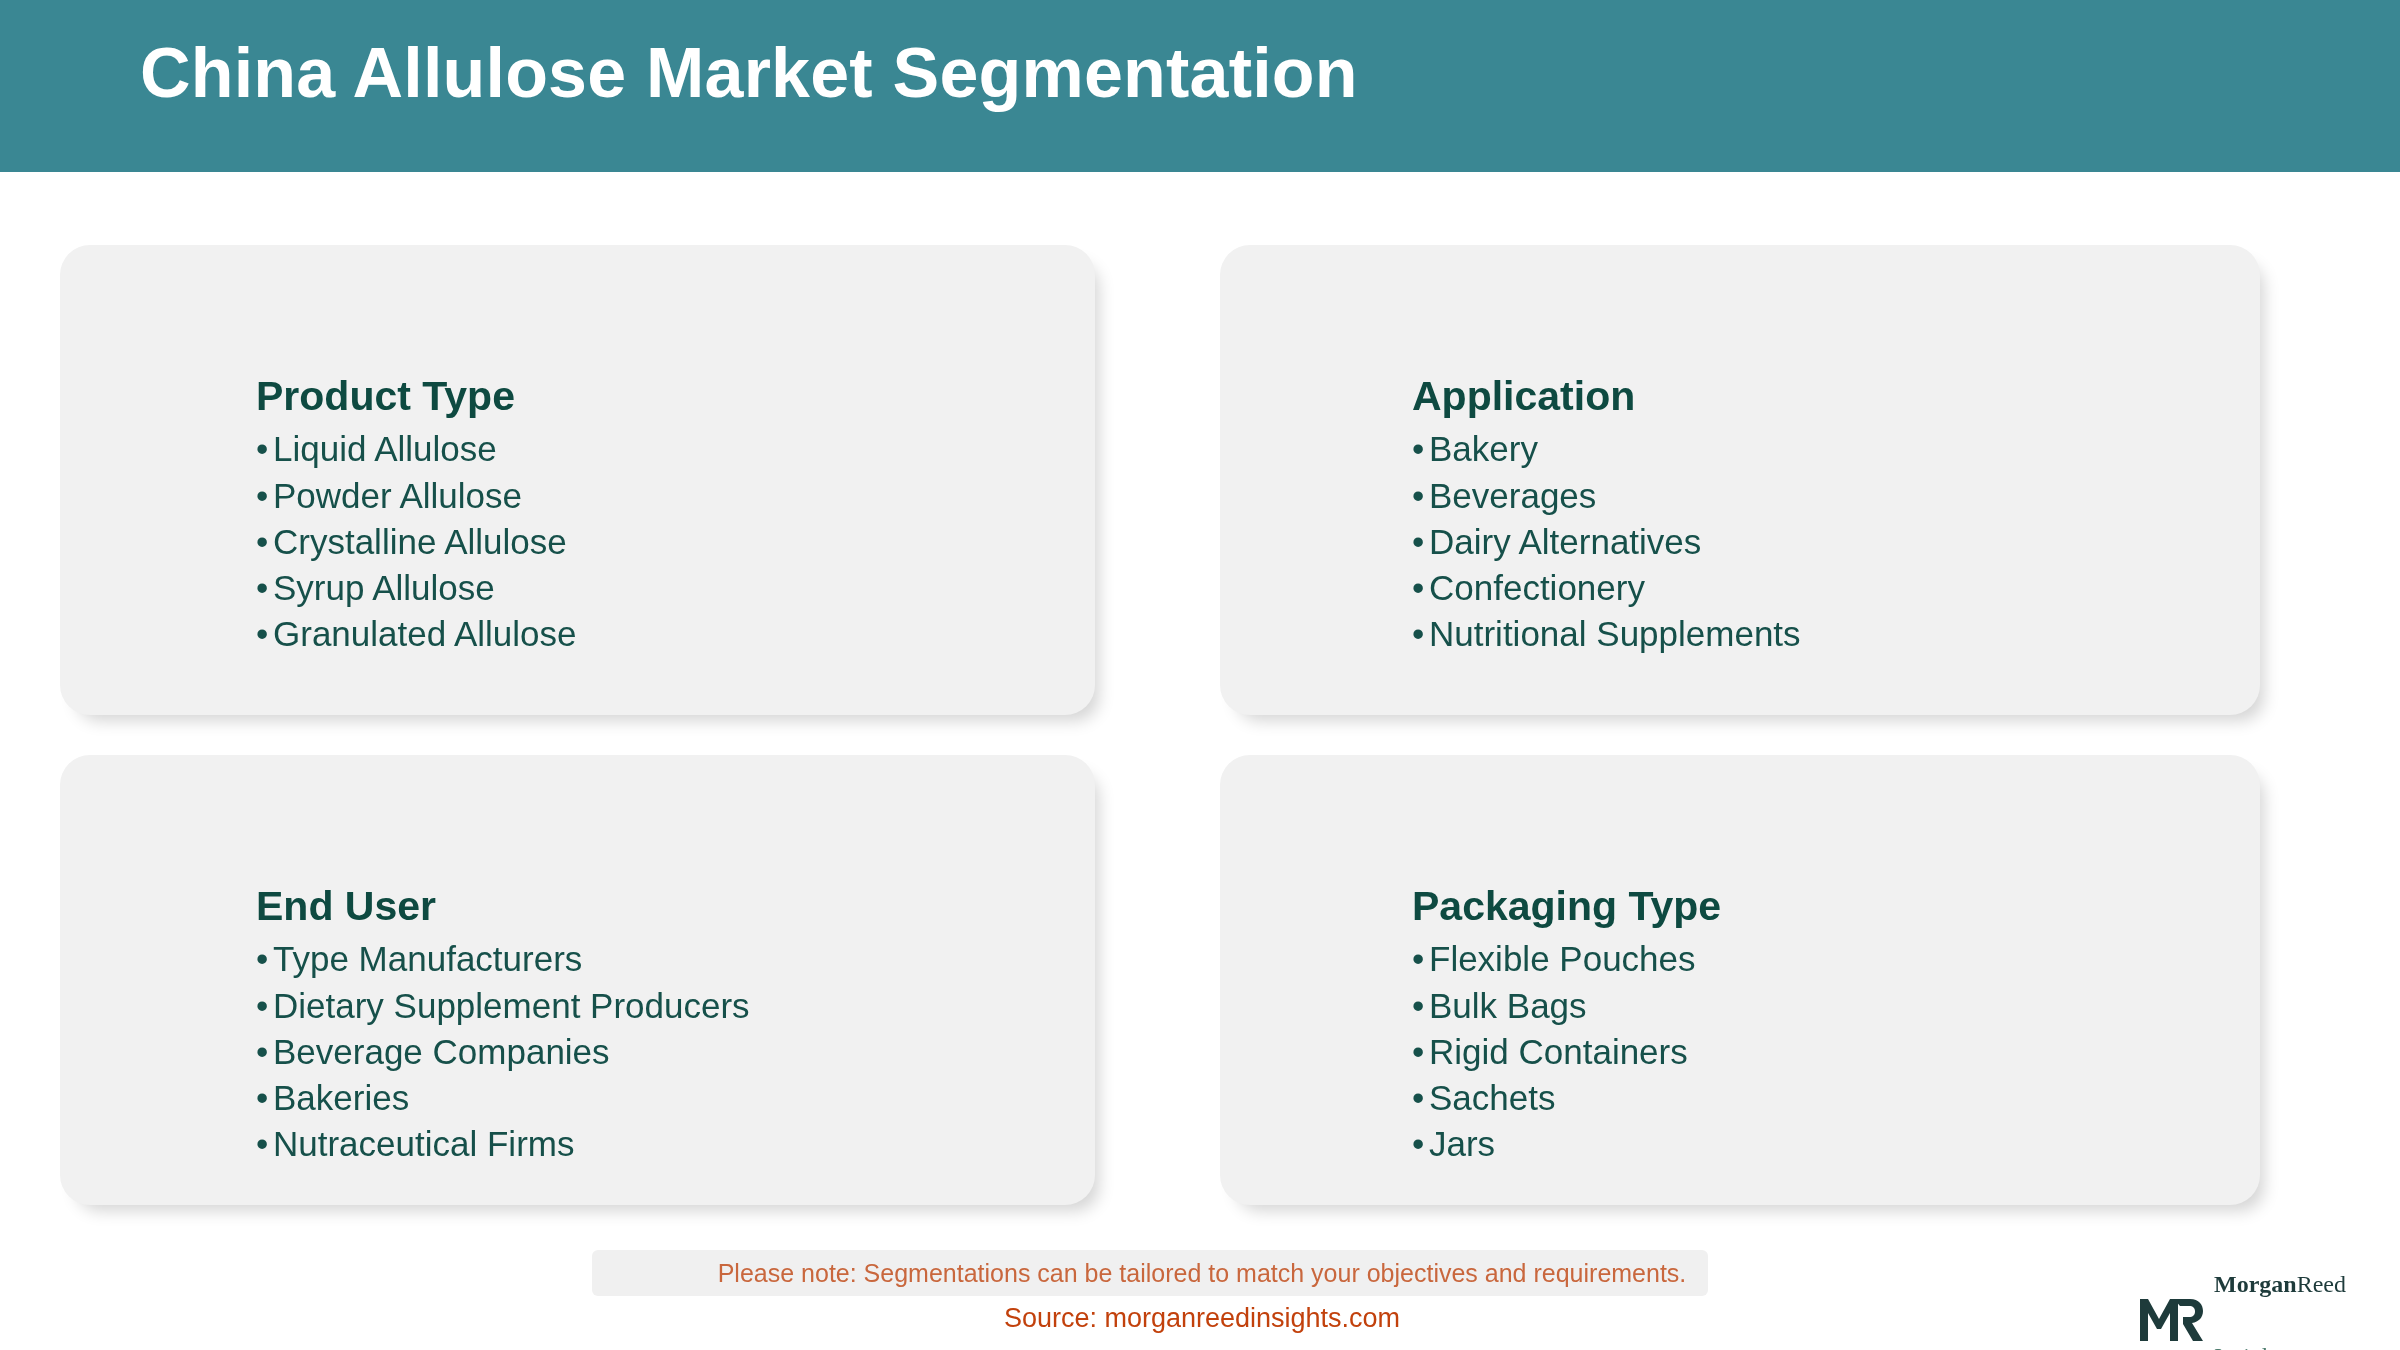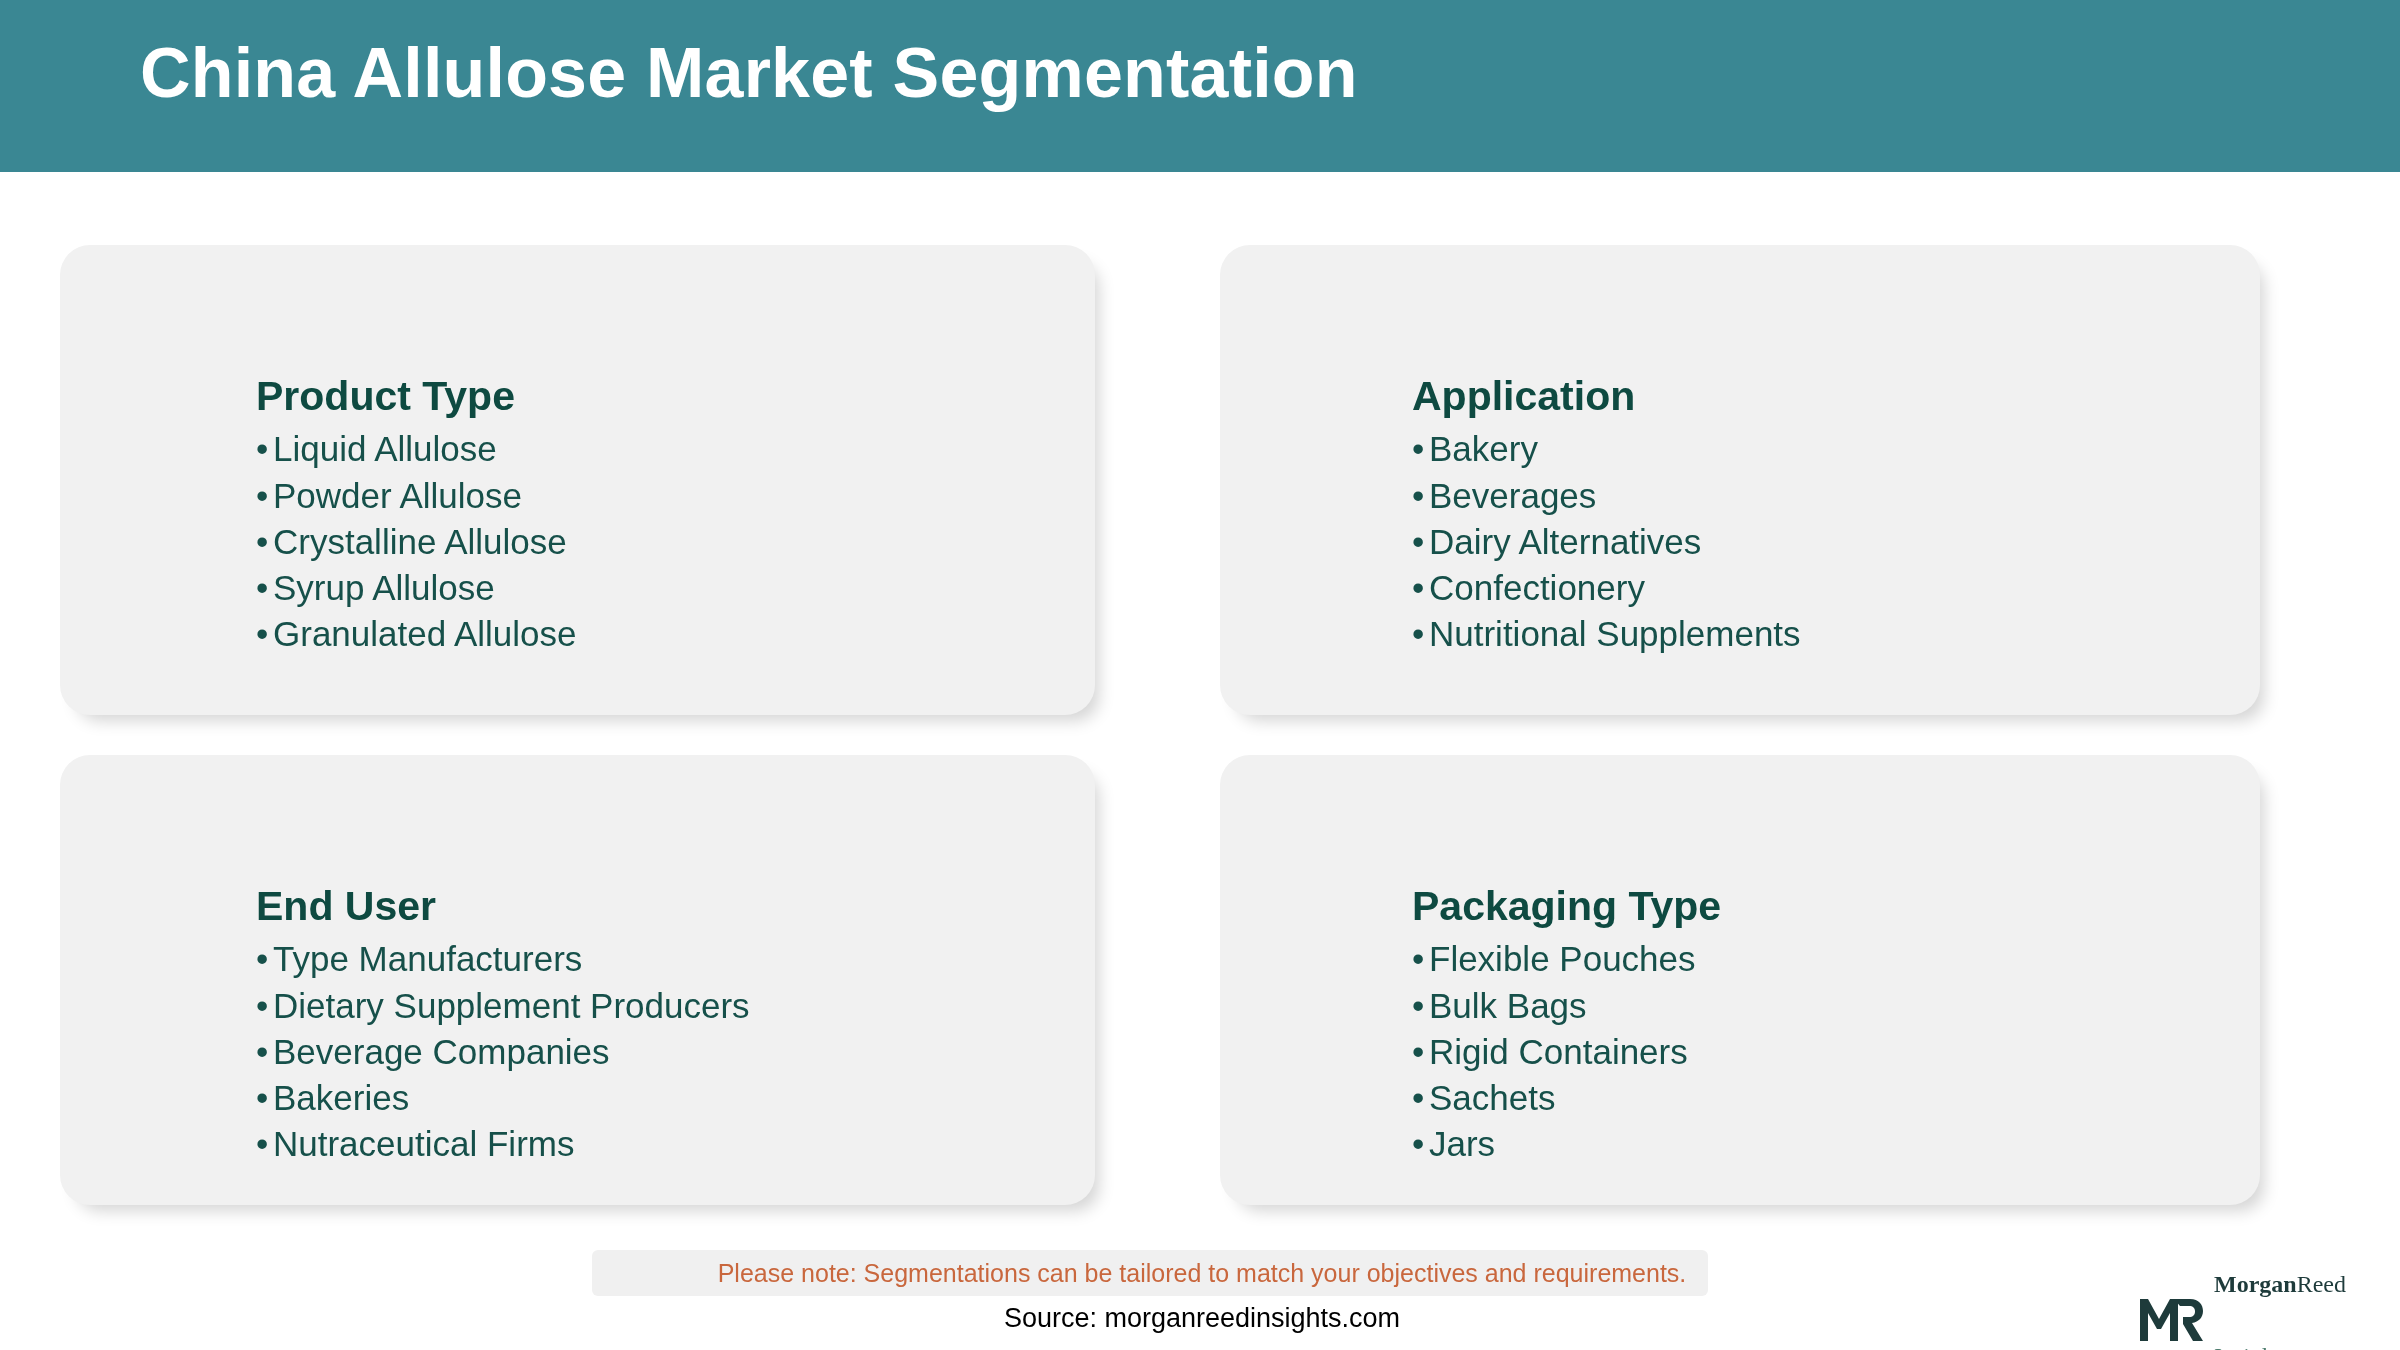--- a/index.html
+++ b/index.html
@@ -112,21 +112,21 @@
     color: #C9673D;
     white-space: nowrap;
   }
   .source-text {
     position: absolute;
     left: 592px;
     top: 1303px;
     width: 1220px;
     text-align: center;
     font-size: 27px;
-    color: #000000;
+    color: #c2410c;
     white-space: nowrap;
   }
 
   
   .logo {
     position: absolute;
     left: 2138px;
     top: 1272px;
     display: flex;
     align-items: center;

